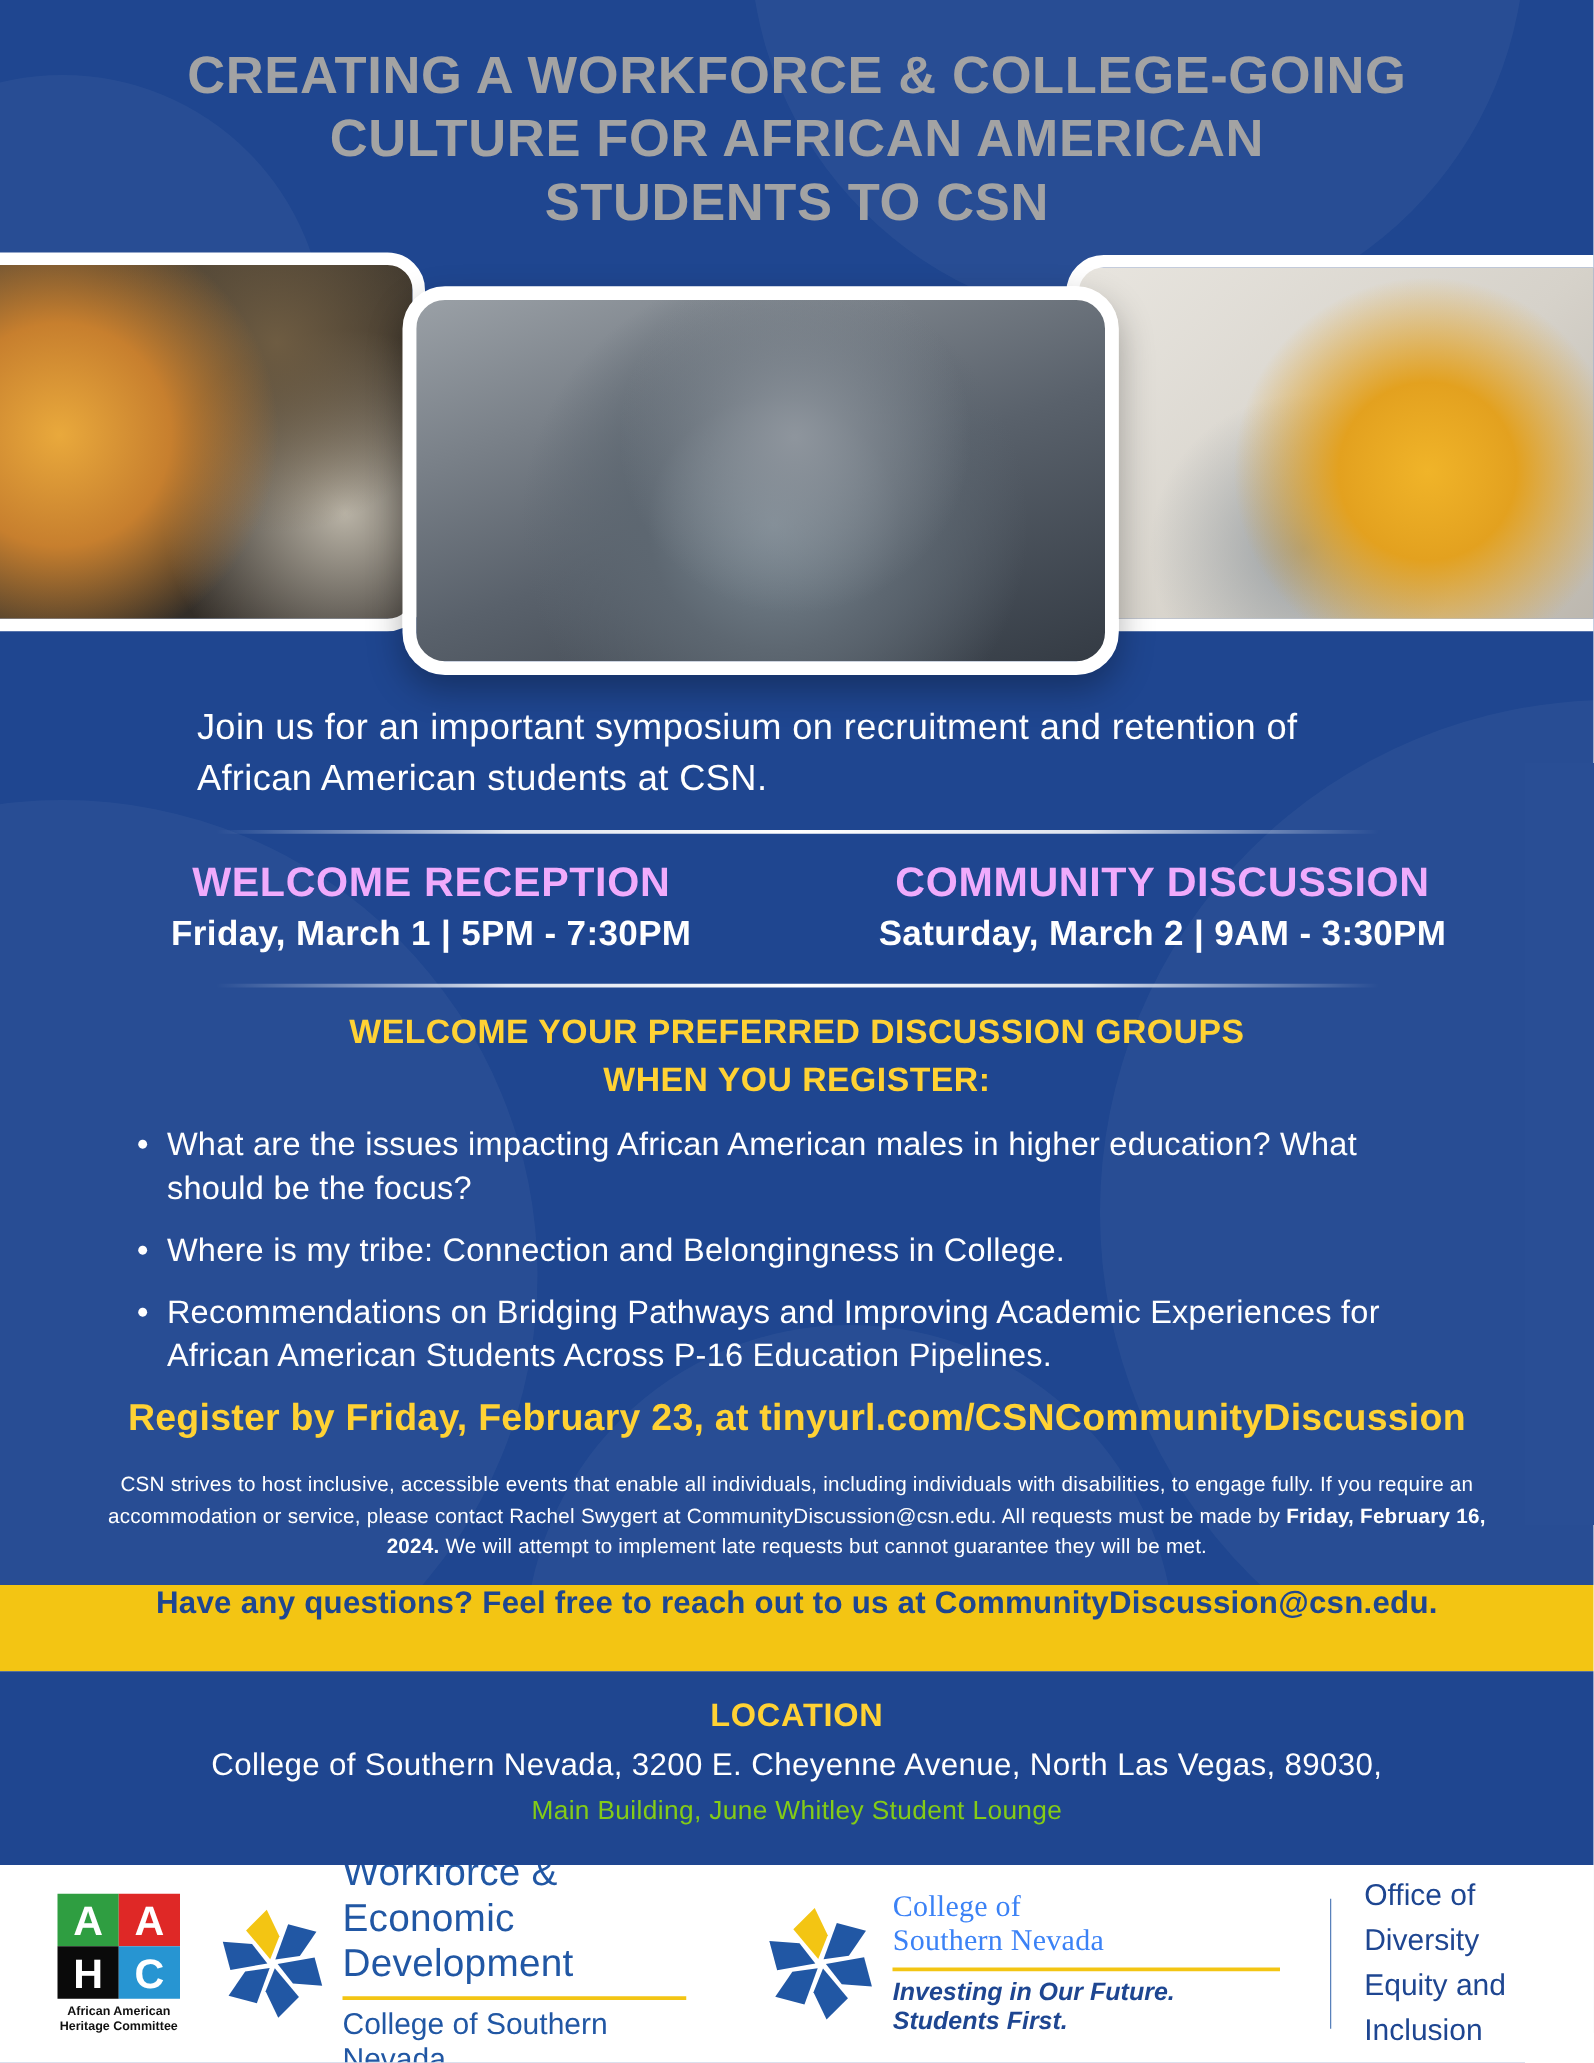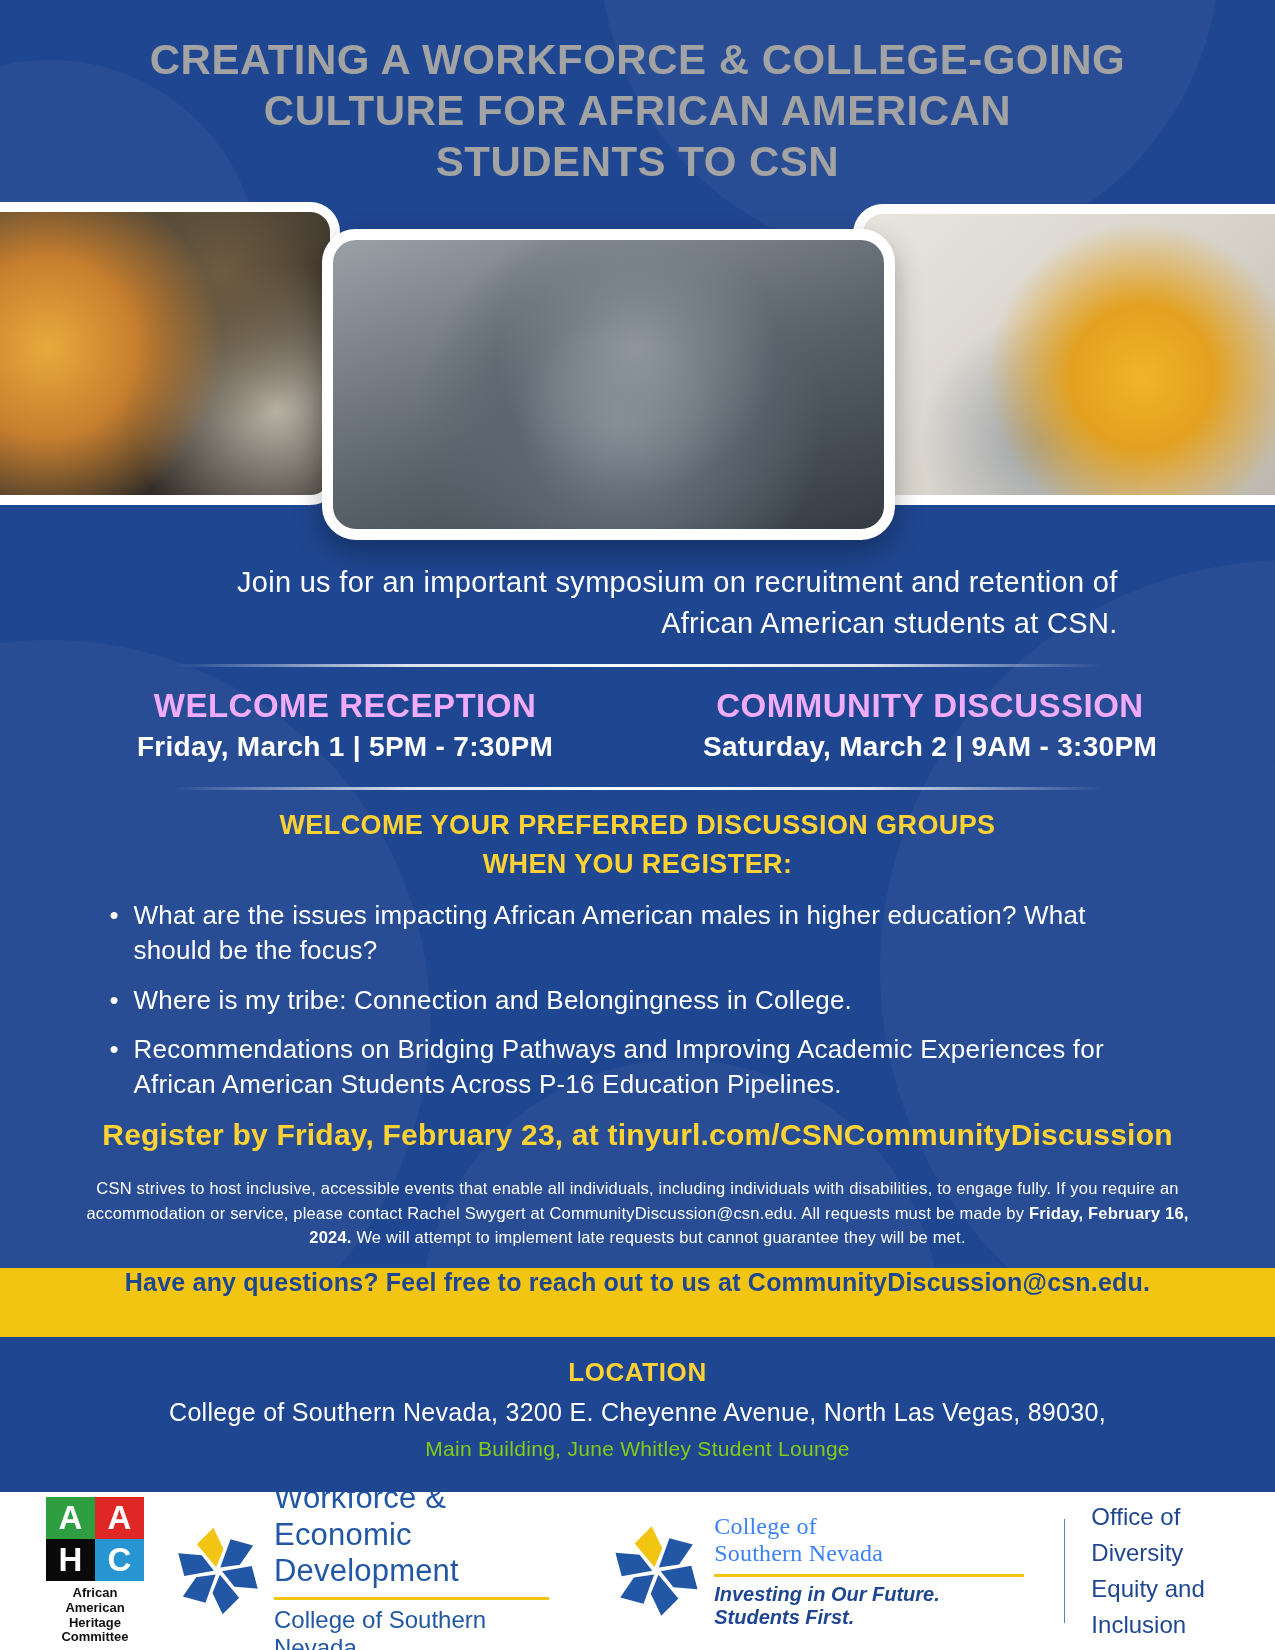--- a/index.html
+++ b/index.html
@@ -37,21 +37,21 @@
         radial-gradient(circle at 40% 80%, #9aa0a4 0%, rgba(0,0,0,0) 35%),
         linear-gradient(135deg, #e8e5df 0%, #d6d2ca 55%, #b9b4ab 100%); }
   .photo-center { left:322px; top:27px; width:573px; height:311px; border-radius:34px;
       border-width:11px; z-index:3; box-shadow:0 12px 28px rgba(0,0,0,0.30);
       background:
         radial-gradient(circle at 55% 38%, #8e959d 0%, rgba(0,0,0,0) 40%),
         radial-gradient(circle at 52% 62%, #7c8a94 0%, #5d6771 30%, rgba(0,0,0,0) 60%),
         linear-gradient(160deg, #9aa0a6 0%, #59616b 55%, #343b44 100%); }
 
   
-  .intro { margin:22px auto 0; max-width:960px; text-align:right; color:#ffffff;
+  .intro { margin:22px auto 0; max-width:960px; text-align:left; color:#ffffff;
            font-size:29px; line-height:1.42; letter-spacing:0.3px; }
   .divider { width:930px; height:3px; margin:0 auto; border-radius:2px;
       background:linear-gradient(90deg, rgba(255,255,255,0) 0%, rgba(255,255,255,0.85) 25%,
                  #ffffff 50%, rgba(255,255,255,0.85) 75%, rgba(255,255,255,0) 100%); }
   .div1 { margin-top:20px; }
   .div2 { margin-top:24px; }
   .events { display:flex; width:1170px; margin:20px auto 0; }
   .event { flex:1; text-align:center; }
   .event h2 { color:#f0abfc; font-size:33px; font-weight:bold; letter-spacing:0.5px; }
   .event p  { color:#ffffff; font-size:28px; font-weight:bold; margin-top:6px; letter-spacing:0.3px; }
@@ -80,21 +80,21 @@
   .loc-venue { margin-top:10px; color:#84cc16; font-size:21px; letter-spacing:0.3px; }
 
   
   .footer { height:158px; background:#ffffff; display:flex; align-items:center; padding-left:46px; }
   .aahc { width:100px; text-align:center; }
   .aahc-grid { display:grid; grid-template-columns:49px 49px; grid-template-rows:42px 42px; margin:0 auto; width:98px; }
   .aahc-cell { display:flex; align-items:center; justify-content:center; color:#ffffff;
                font-size:33px; font-weight:bold; line-height:1; }
   .aahc-a1 { background:#2F9E41; } .aahc-a2 { background:#DF2826; }
   .aahc-h  { background:#0A0A0A; } .aahc-c  { background:#2795D2; }
-  .aahc-caption { margin-top:5px; font-size:13px; font-weight:bold; color:#111; line-height:1.15; }
+  .aahc-caption { margin-top:5px; font-size:10px; font-weight:bold; color:#111; line-height:1.15; }
 
   .logo-group { display:flex; align-items:center; }
   .wf { margin-left:28px; }
   .pinwheel { flex:0 0 auto; }
   .wf-text { margin-left:10px; }
   .wf-name { color:#2157A4; font-size:31px; line-height:1.18; letter-spacing:0.2px; }
   .gold-rule { height:3px; background:#F3C513; margin:7px 0 6px; width:100%; }
   .wf-sub { color:#2157A4; font-size:24px; }
 
   .csn { margin-left:60px; }

